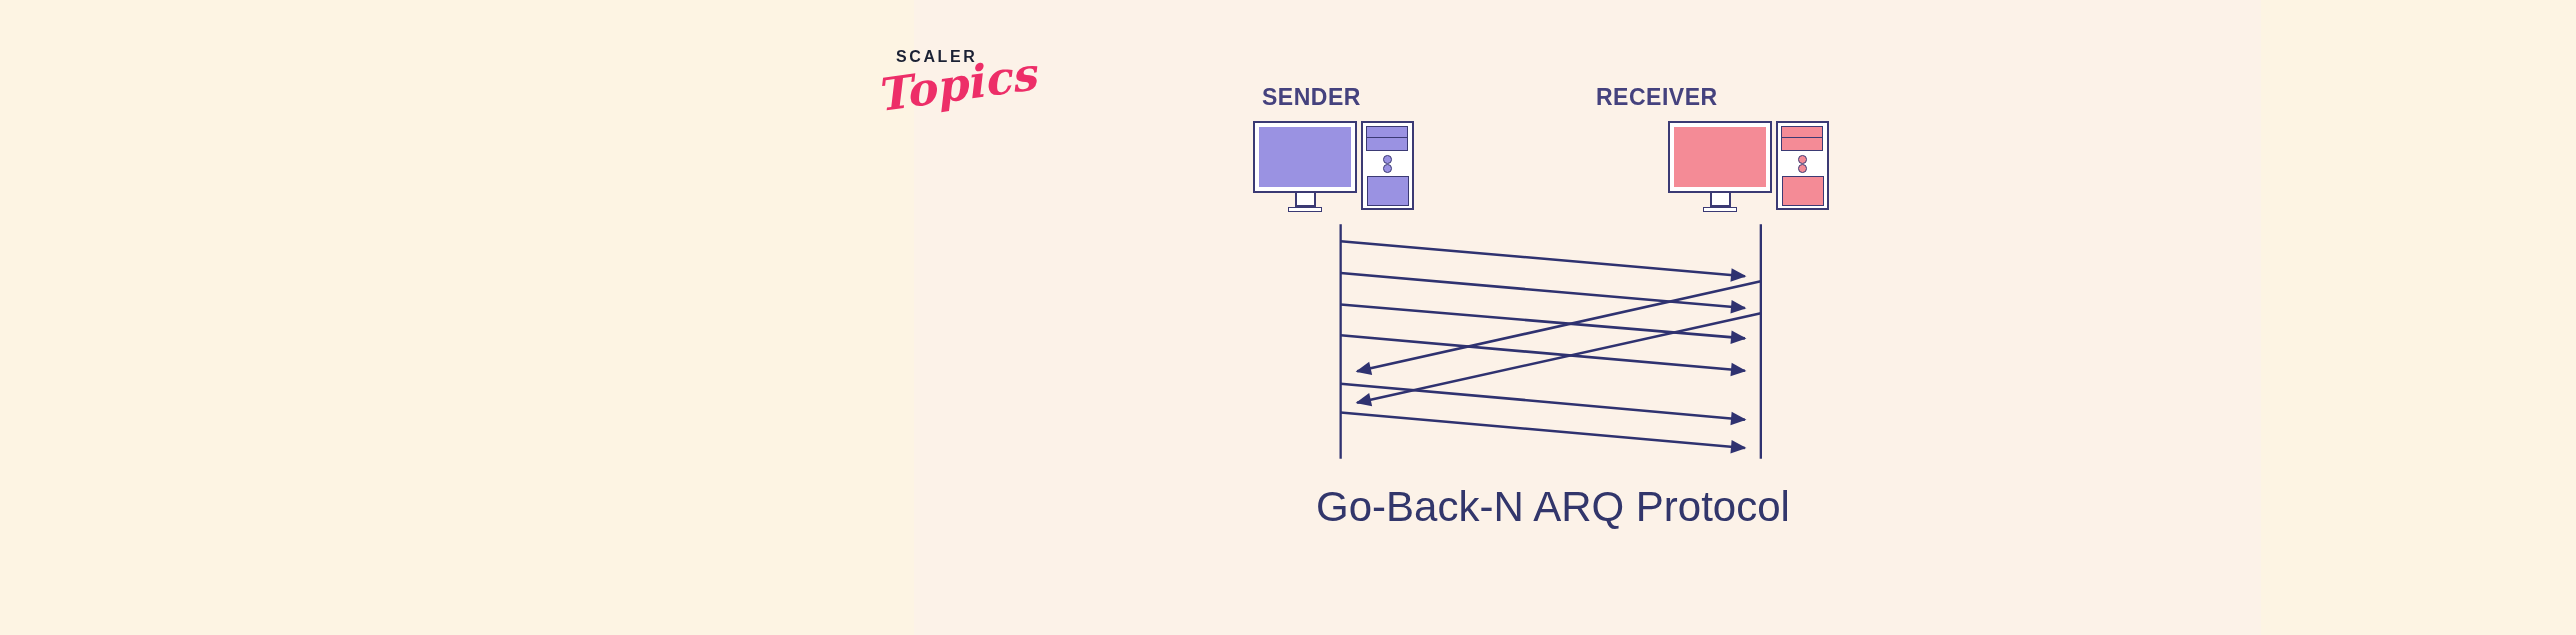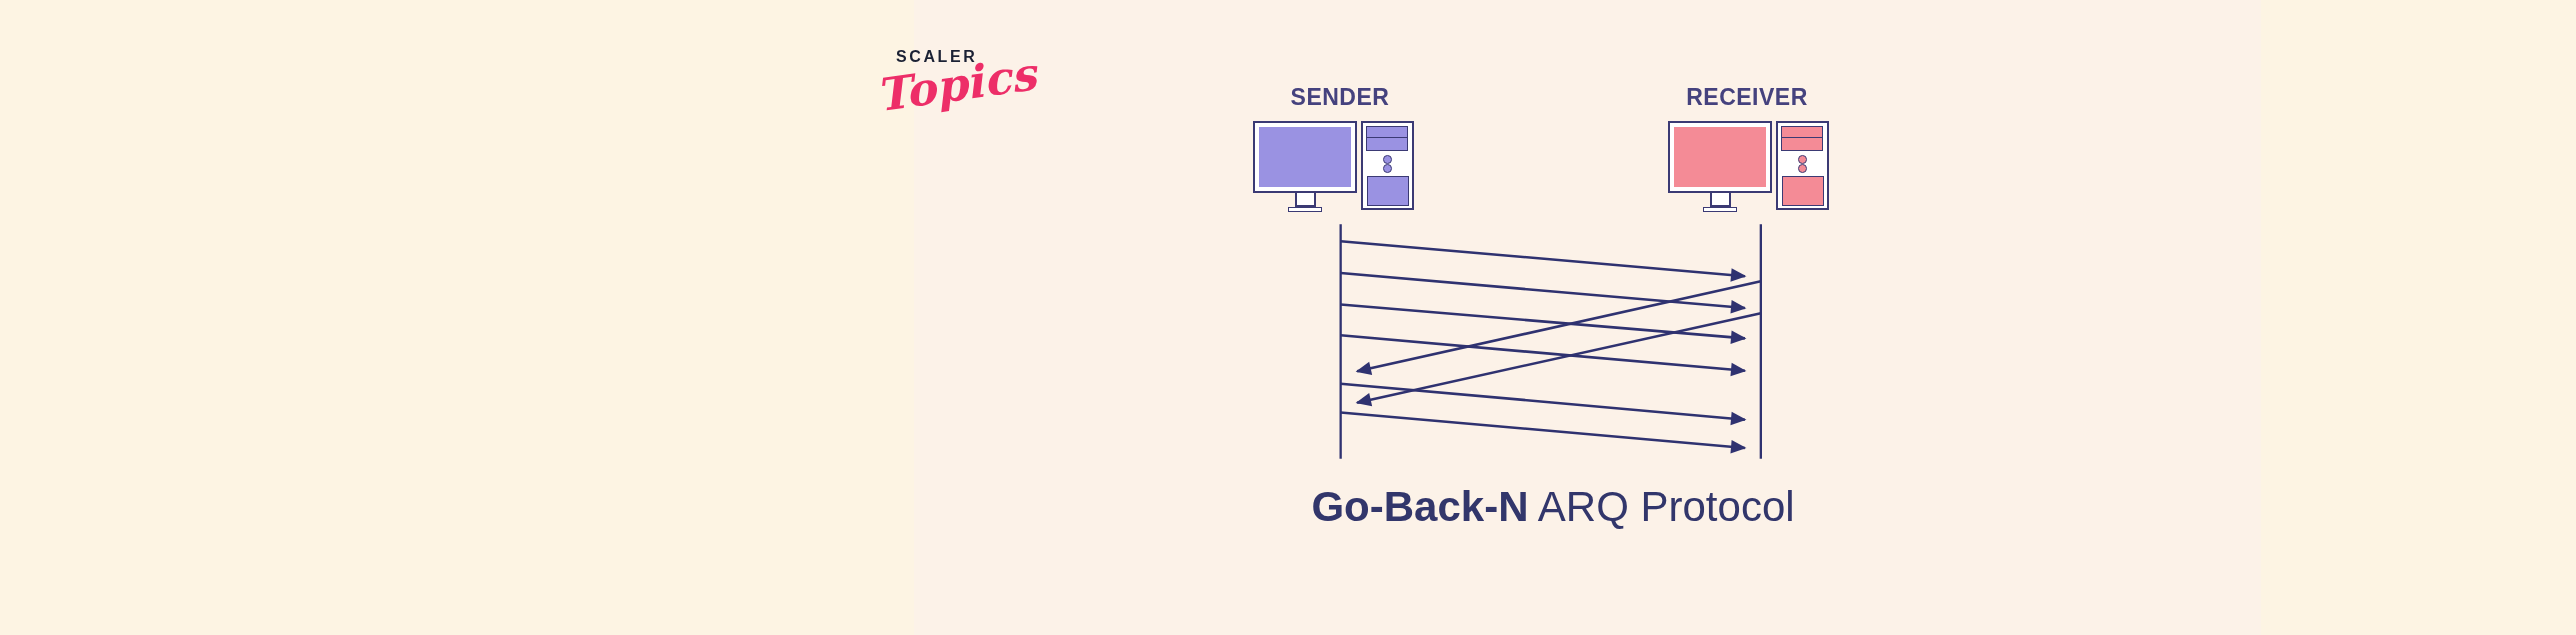--- a/index.html
+++ b/index.html
@@ -46,29 +46,29 @@
     line-height: 1.1;
     transform: rotate(-8deg) skewX(-4deg);
     transform-origin: left top;
   }
 
   
   .station-label {
     position: absolute;
     top: 86px;
     width: 156px;
-    text-align: center;
+    text-align: left;
     font-size: 23px;
     font-weight: bold;
     letter-spacing: 0.5px;
     color: var(--label, #45427e);
     line-height: 1;
   }
   .station-label.sender   { left: 1262px; }
-  .station-label.receiver { left: 1669px; }
+  .station-label.receiver { left: 1596px; }
 
   
   .station {
     position: absolute;
     top: 121px;
     width: 161px;
     height: 93px;
   }
   .station.sender   { left: 1253px; --accent: var(--purple, #9a92e2); }
   .station.receiver { left: 1668px; --accent: var(--pink, #f48b96); }
@@ -150,21 +150,21 @@
     position: absolute;
     left: 1218px;
     top: 484px;
     width: 670px;
     text-align: center;
     font-size: 42px;
     color: var(--title, #32366b);
     line-height: 1.1;
     white-space: nowrap;
   }
-  .page-title .bold { font-weight: bold; }
+  .page-title .bold { font-weight: normal; }
 </style>
 </head>
 <body>
 
 <div class="canvas">
 
   <div class="center-band"></div>
 
   <div class="logo-brand">SCALER</div>
   <div class="logo-script">Topics</div>

